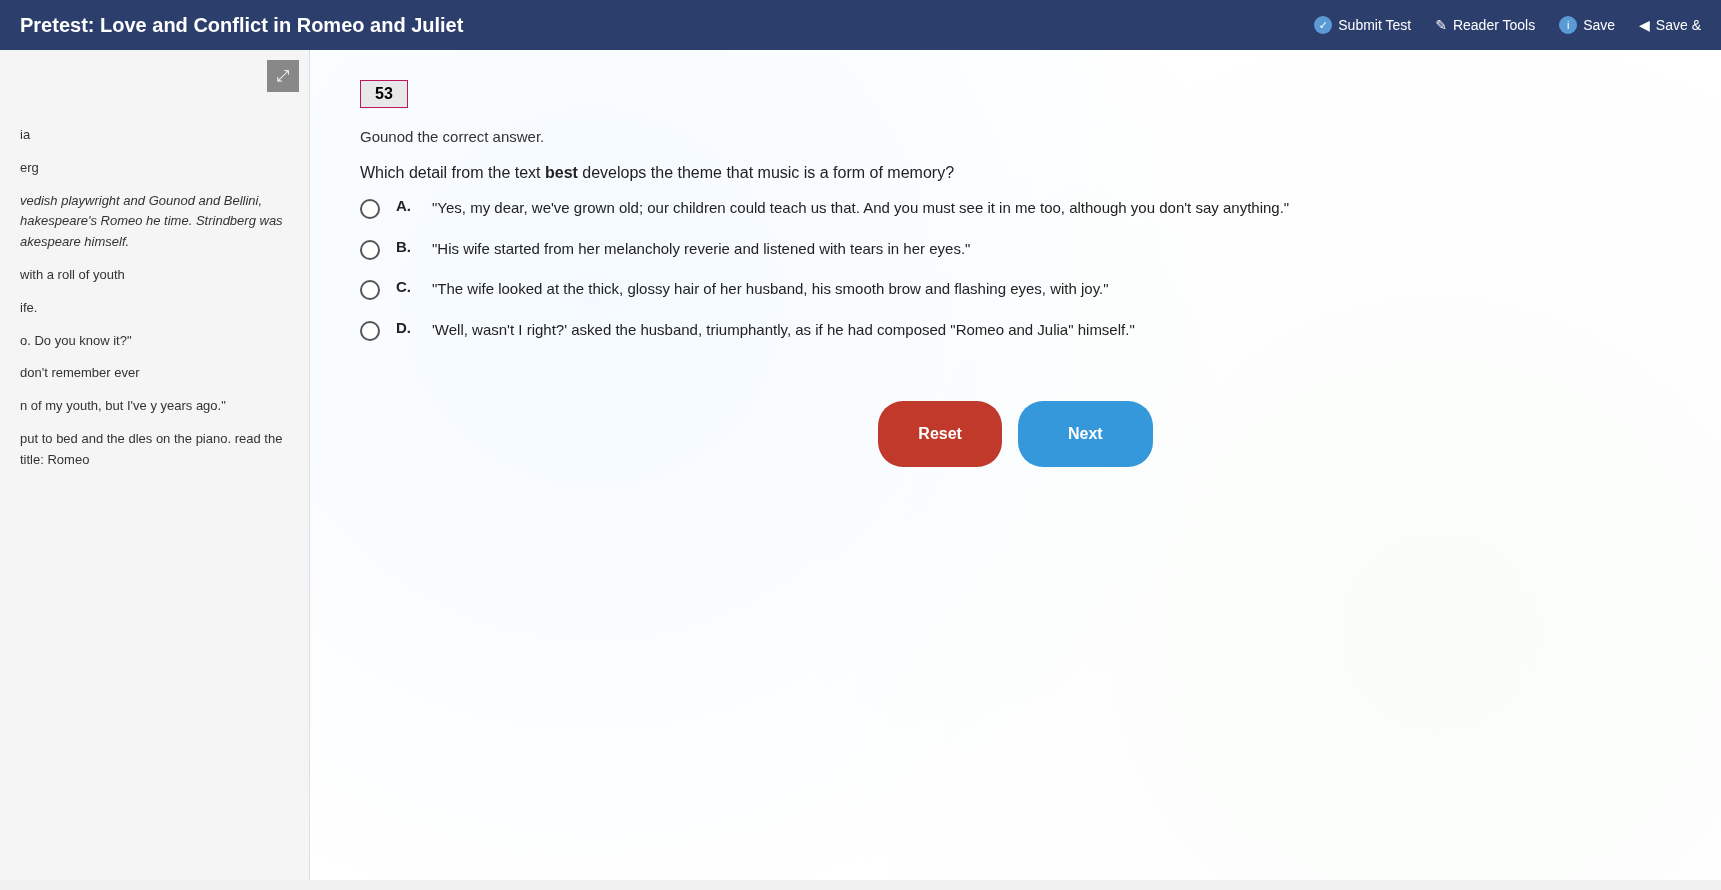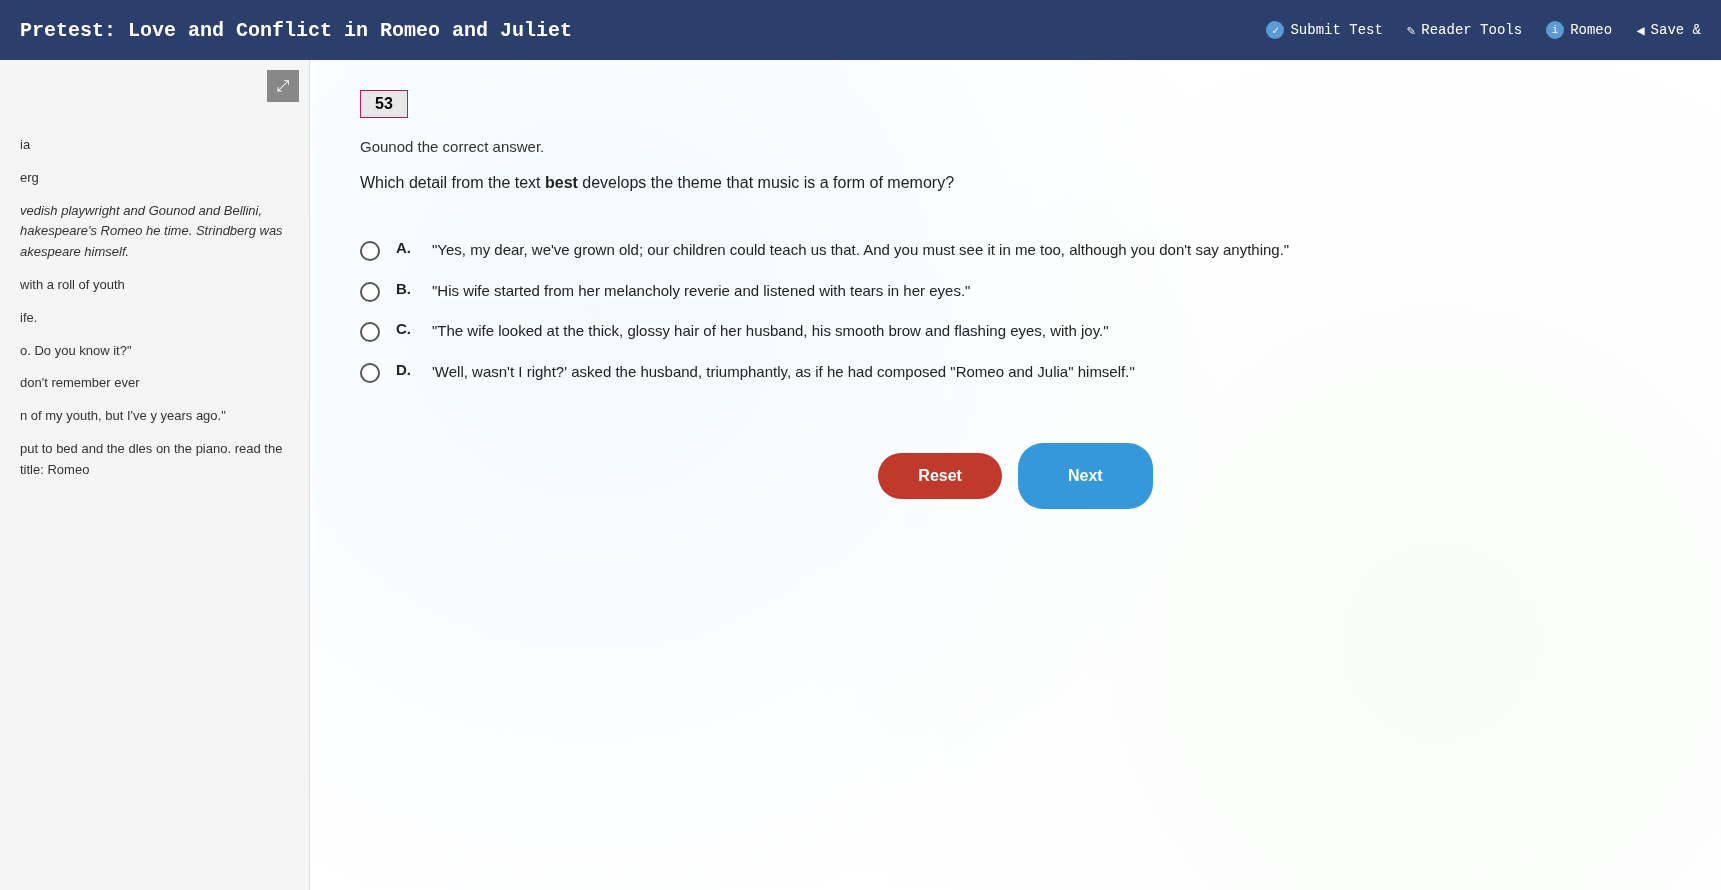--- a/index.html
+++ b/index.html
@@ -6,22 +6,21 @@
     body { font-family: Arial, sans-serif; background: #f0f0f0; width: 1721px; height: 890px; overflow: hidden; }
 
     
     .header {
       background: #2c3e6b;
       color: white;
       display: flex;
       align-items: center;
       justify-content: space-between;
       padding: 0 20px;
-      height: 60px;
-      font-family: Liberation Mono, monospace;
+      height: 50px;
     }
     .header-title {
       font-size: 20px;
       font-weight: bold;
       color: white;
     }
     .header-actions {
       display: flex;
       align-items: center;
       gap: 24px;
@@ -99,21 +98,21 @@
       font-weight: bold;
       margin-bottom: 20px;
     }
     .question-instruction {
       font-size: 15px;
       margin-bottom: 16px;
       color: #333;
     }
     .question-text {
       font-size: 16px;
-      margin-bottom: 44px;
+      margin-bottom: 12px;
       color: #222;
       line-height: 1.5;
     }
     .question-text strong {
       font-weight: bold;
     }
 
     
     .answer-options {
       display: flex;
@@ -147,21 +146,20 @@
       color: #222;
       line-height: 1.5;
     }
 
     
     .buttons-row {
       display: flex;
       justify-content: center;
       gap: 16px;
       margin-top: 20px;
-      align-items: center;
     }
     .btn-reset {
       background: #c0392b;
       color: white;
       border: none;
       border-radius: 25px;
       padding: 14px 40px;
       font-size: 16px;
       cursor: pointer;
       font-weight: bold;
@@ -200,21 +198,21 @@
     <div class="header-action-item">
       <div class="icon-circle">✓</div>
       <span>Submit Test</span>
     </div>
     <div class="header-action-item">
       <span>✎</span>
       <span>Reader Tools</span>
     </div>
     <div class="header-action-item">
       <div class="icon-circle">i</div>
-      <span>Romeo</span>
+      <span>Save</span>
     </div>
     <div class="header-action-item">
       <span>◀</span>
       <span>Save &amp;</span>
     </div>
   </div>
 </div>
 
 <div class="main-layout">
 

